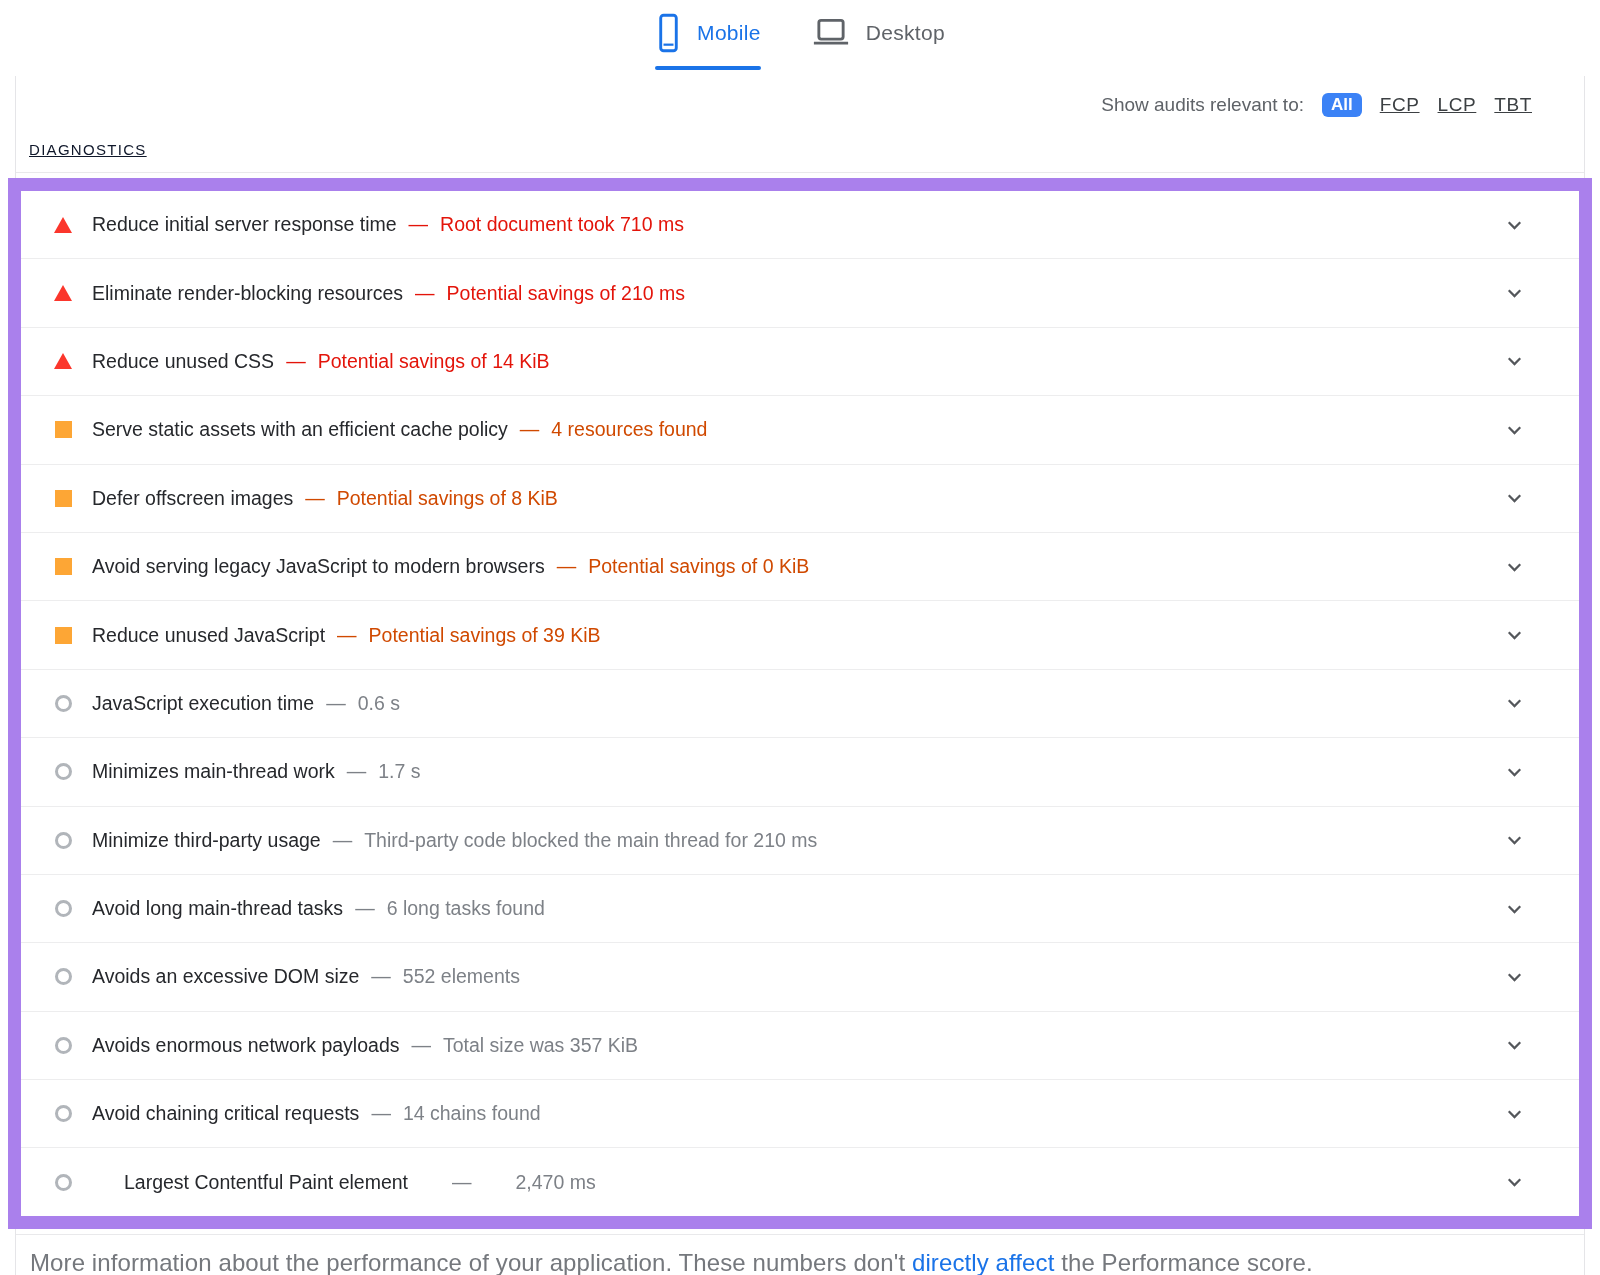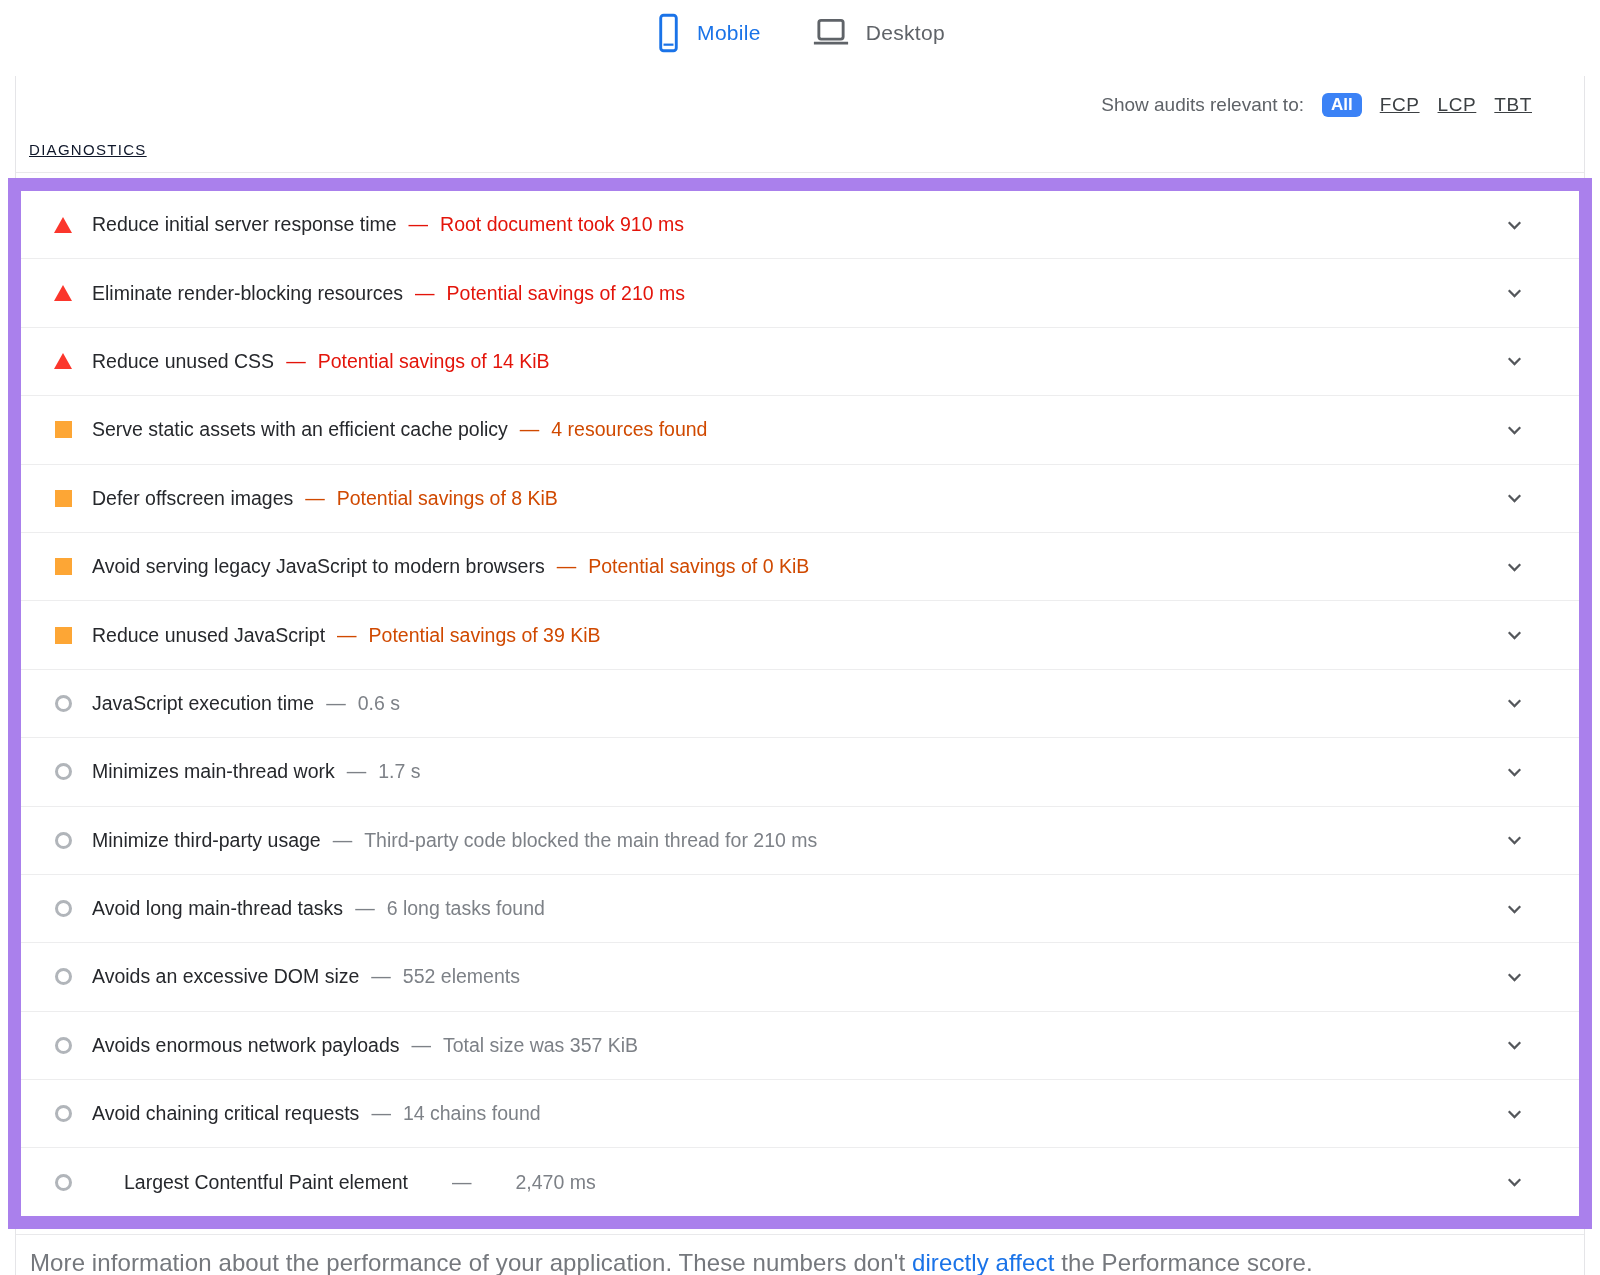--- a/index.html
+++ b/index.html
@@ -7,21 +7,21 @@
     width:1600px; height:1275px; overflow:hidden; position:relative;
     font-family:"Liberation Sans", sans-serif; color:#212121;
     -webkit-font-smoothing:antialiased;
   }
 
   
   .tabs-bar {
     height:76px; display:flex; justify-content:center; align-items:flex-start;
     padding-top:10px; gap:50px; box-sizing:border-box;
   }
-  .tab { display:flex; align-items:center; cursor:pointer; }
+  .tab { display:flex; flex-direction:column; align-items:center; cursor:pointer; }
   .tab-main { display:flex; align-items:center; gap:15px; height:46px; }
   .tab-label { font-size:21px; font-weight:500; letter-spacing:0.3px; }
   .tab--active .tab-label { color:#1a73e8; }
   .tab--inactive .tab-label { color:#5f6368; }
   .tab-underline { height:4px; align-self:stretch; border-radius:4px; margin-top:10px; }
   .tab--active .tab-underline { background:#1a73e8; }
   .tab--inactive .tab-underline { background:transparent; }
 
   
   .content {
@@ -121,21 +121,21 @@
     <div class="section-label">DIAGNOSTICS</div>
     <div class="section-divider"></div>
 
     <div class="audits-box">
         <div class="audit-row sev-fail">
           <span class="sev-icon">
             <span class="icon-tri"></span>
           </span>
           <span class="audit-title">Reduce initial server response time</span>
           <span class="audit-sep">—</span>
-          <span class="audit-detail">Root document took 910 ms</span>
+          <span class="audit-detail">Root document took 710 ms</span>
           <span class="chevron">
             <svg width="23" height="23" viewBox="0 0 24 24">
               <path d="M6 9.2l6 6 6-6" fill="none" stroke="#54575b" stroke-width="2.3"></path>
             </svg>
           </span>
         </div>
         <div class="audit-row sev-fail">
           <span class="sev-icon">
             <span class="icon-tri"></span>
           </span>

